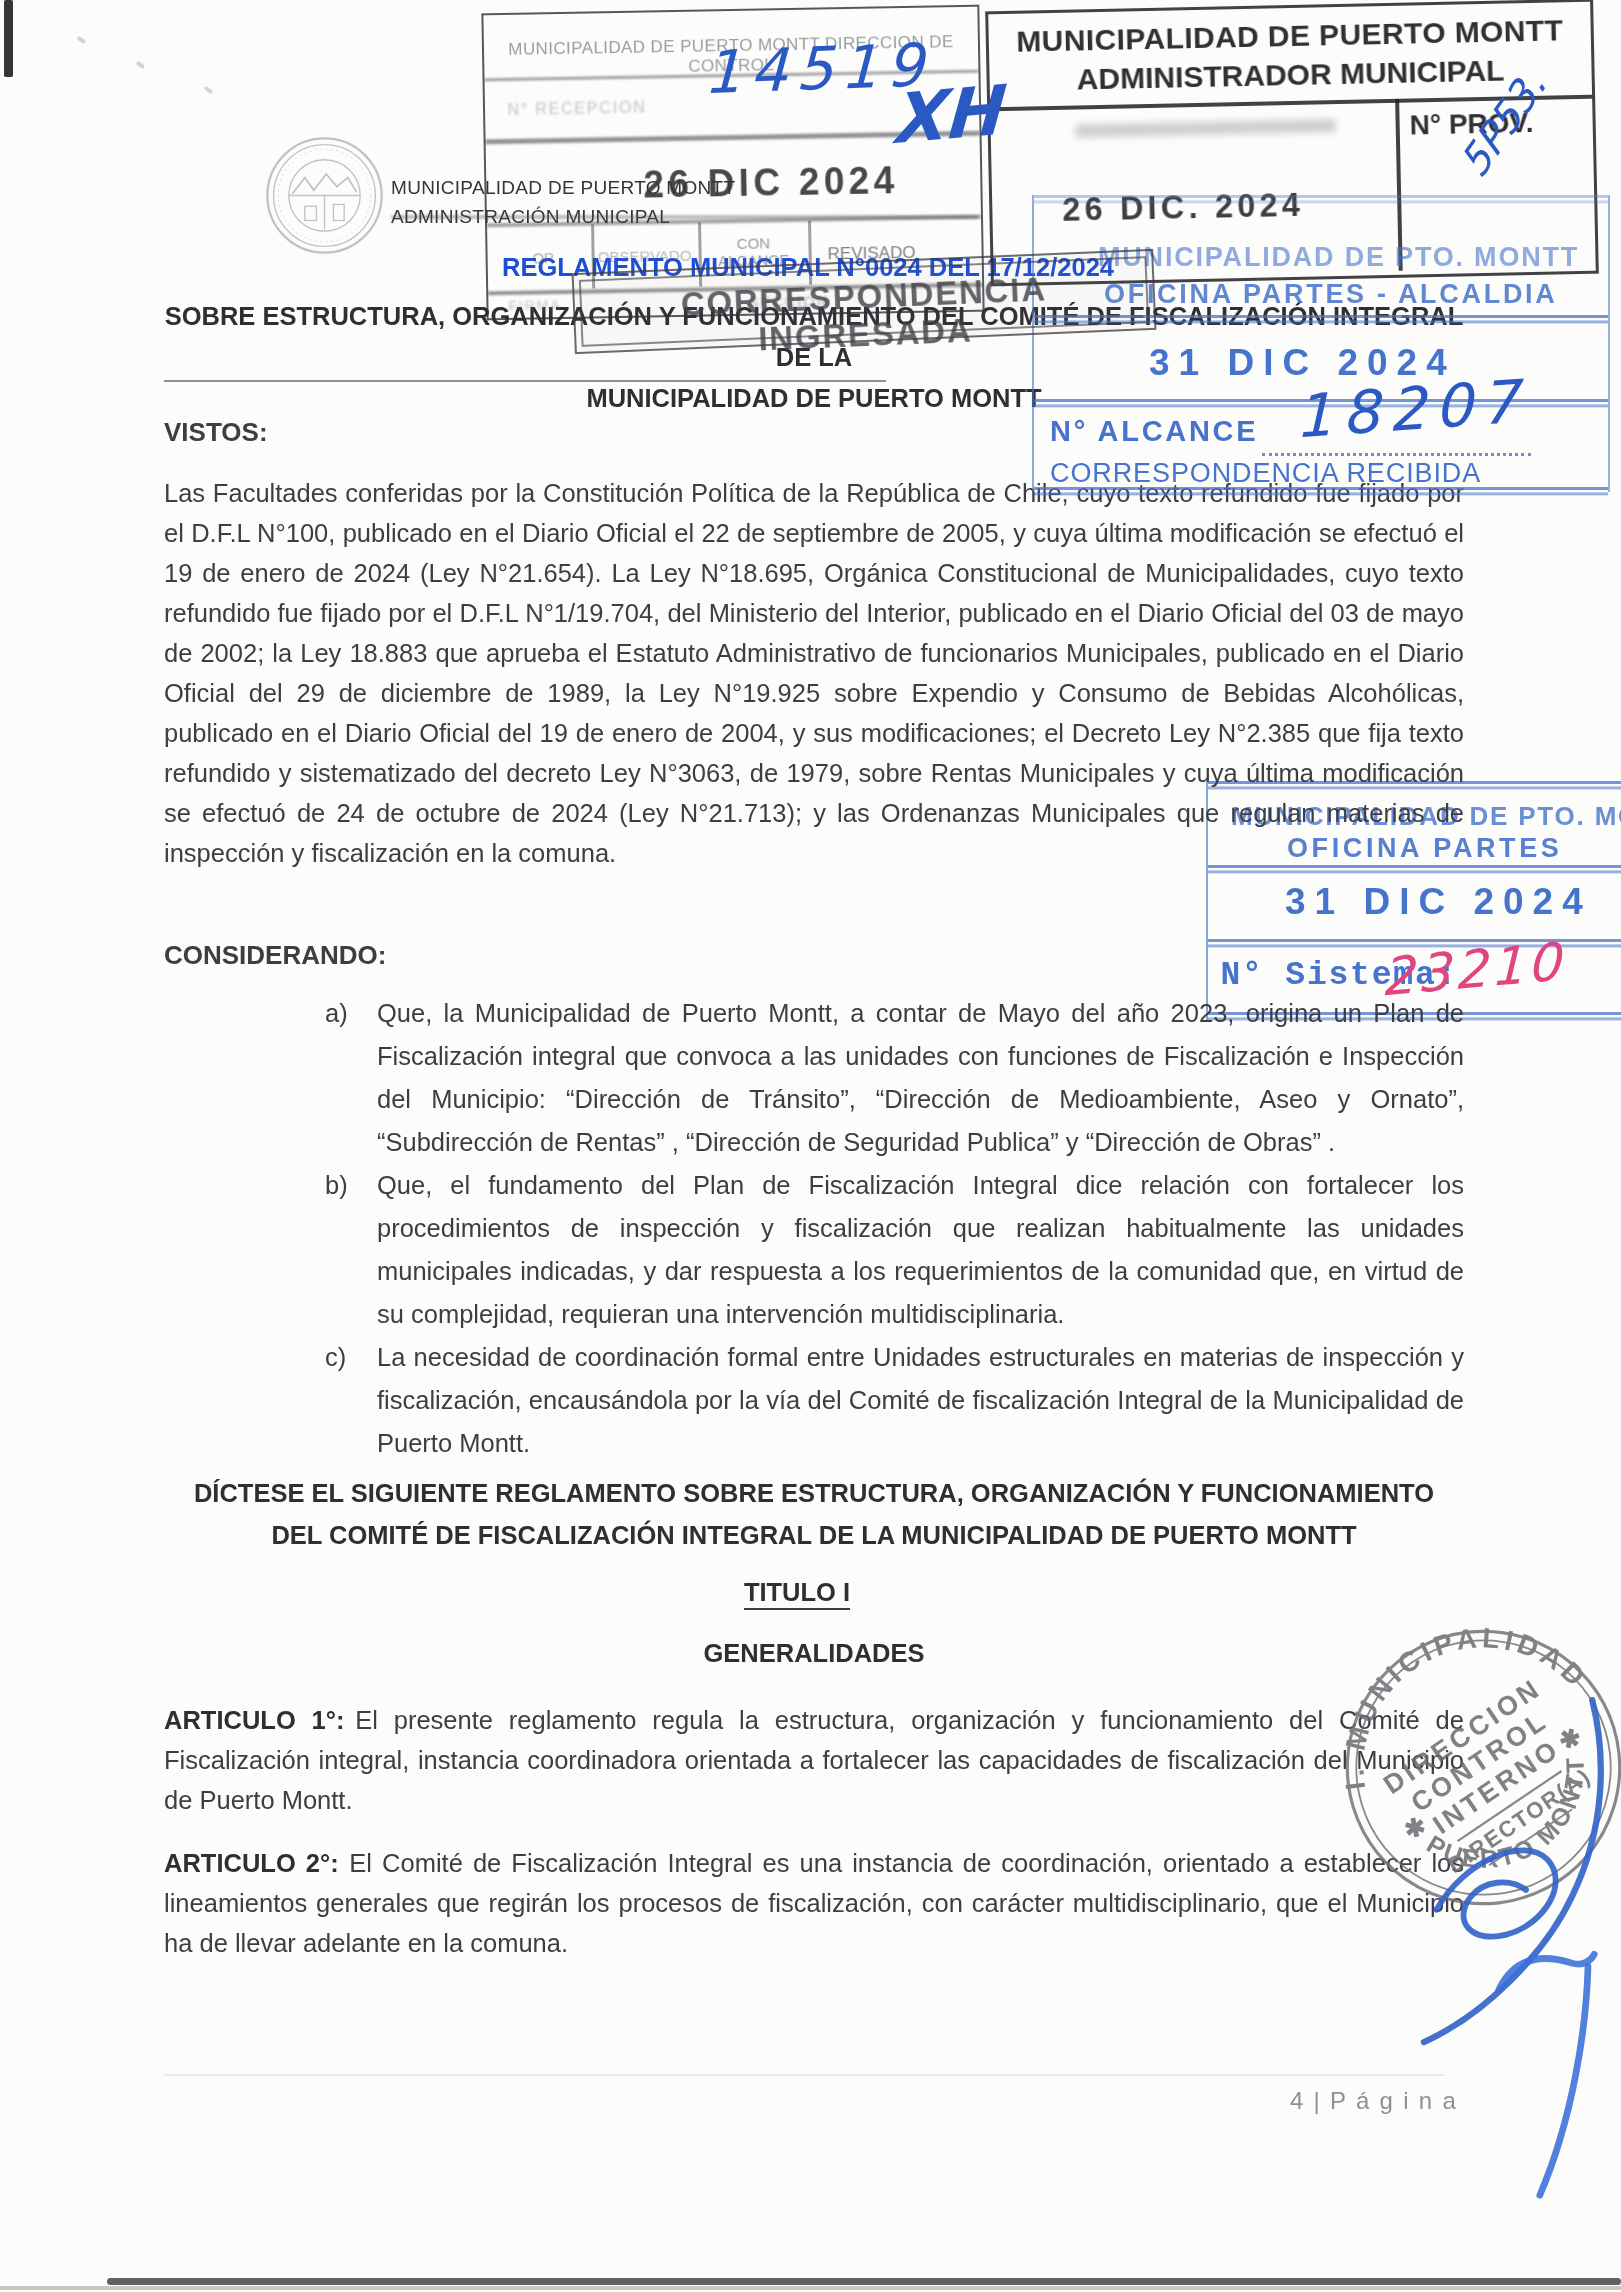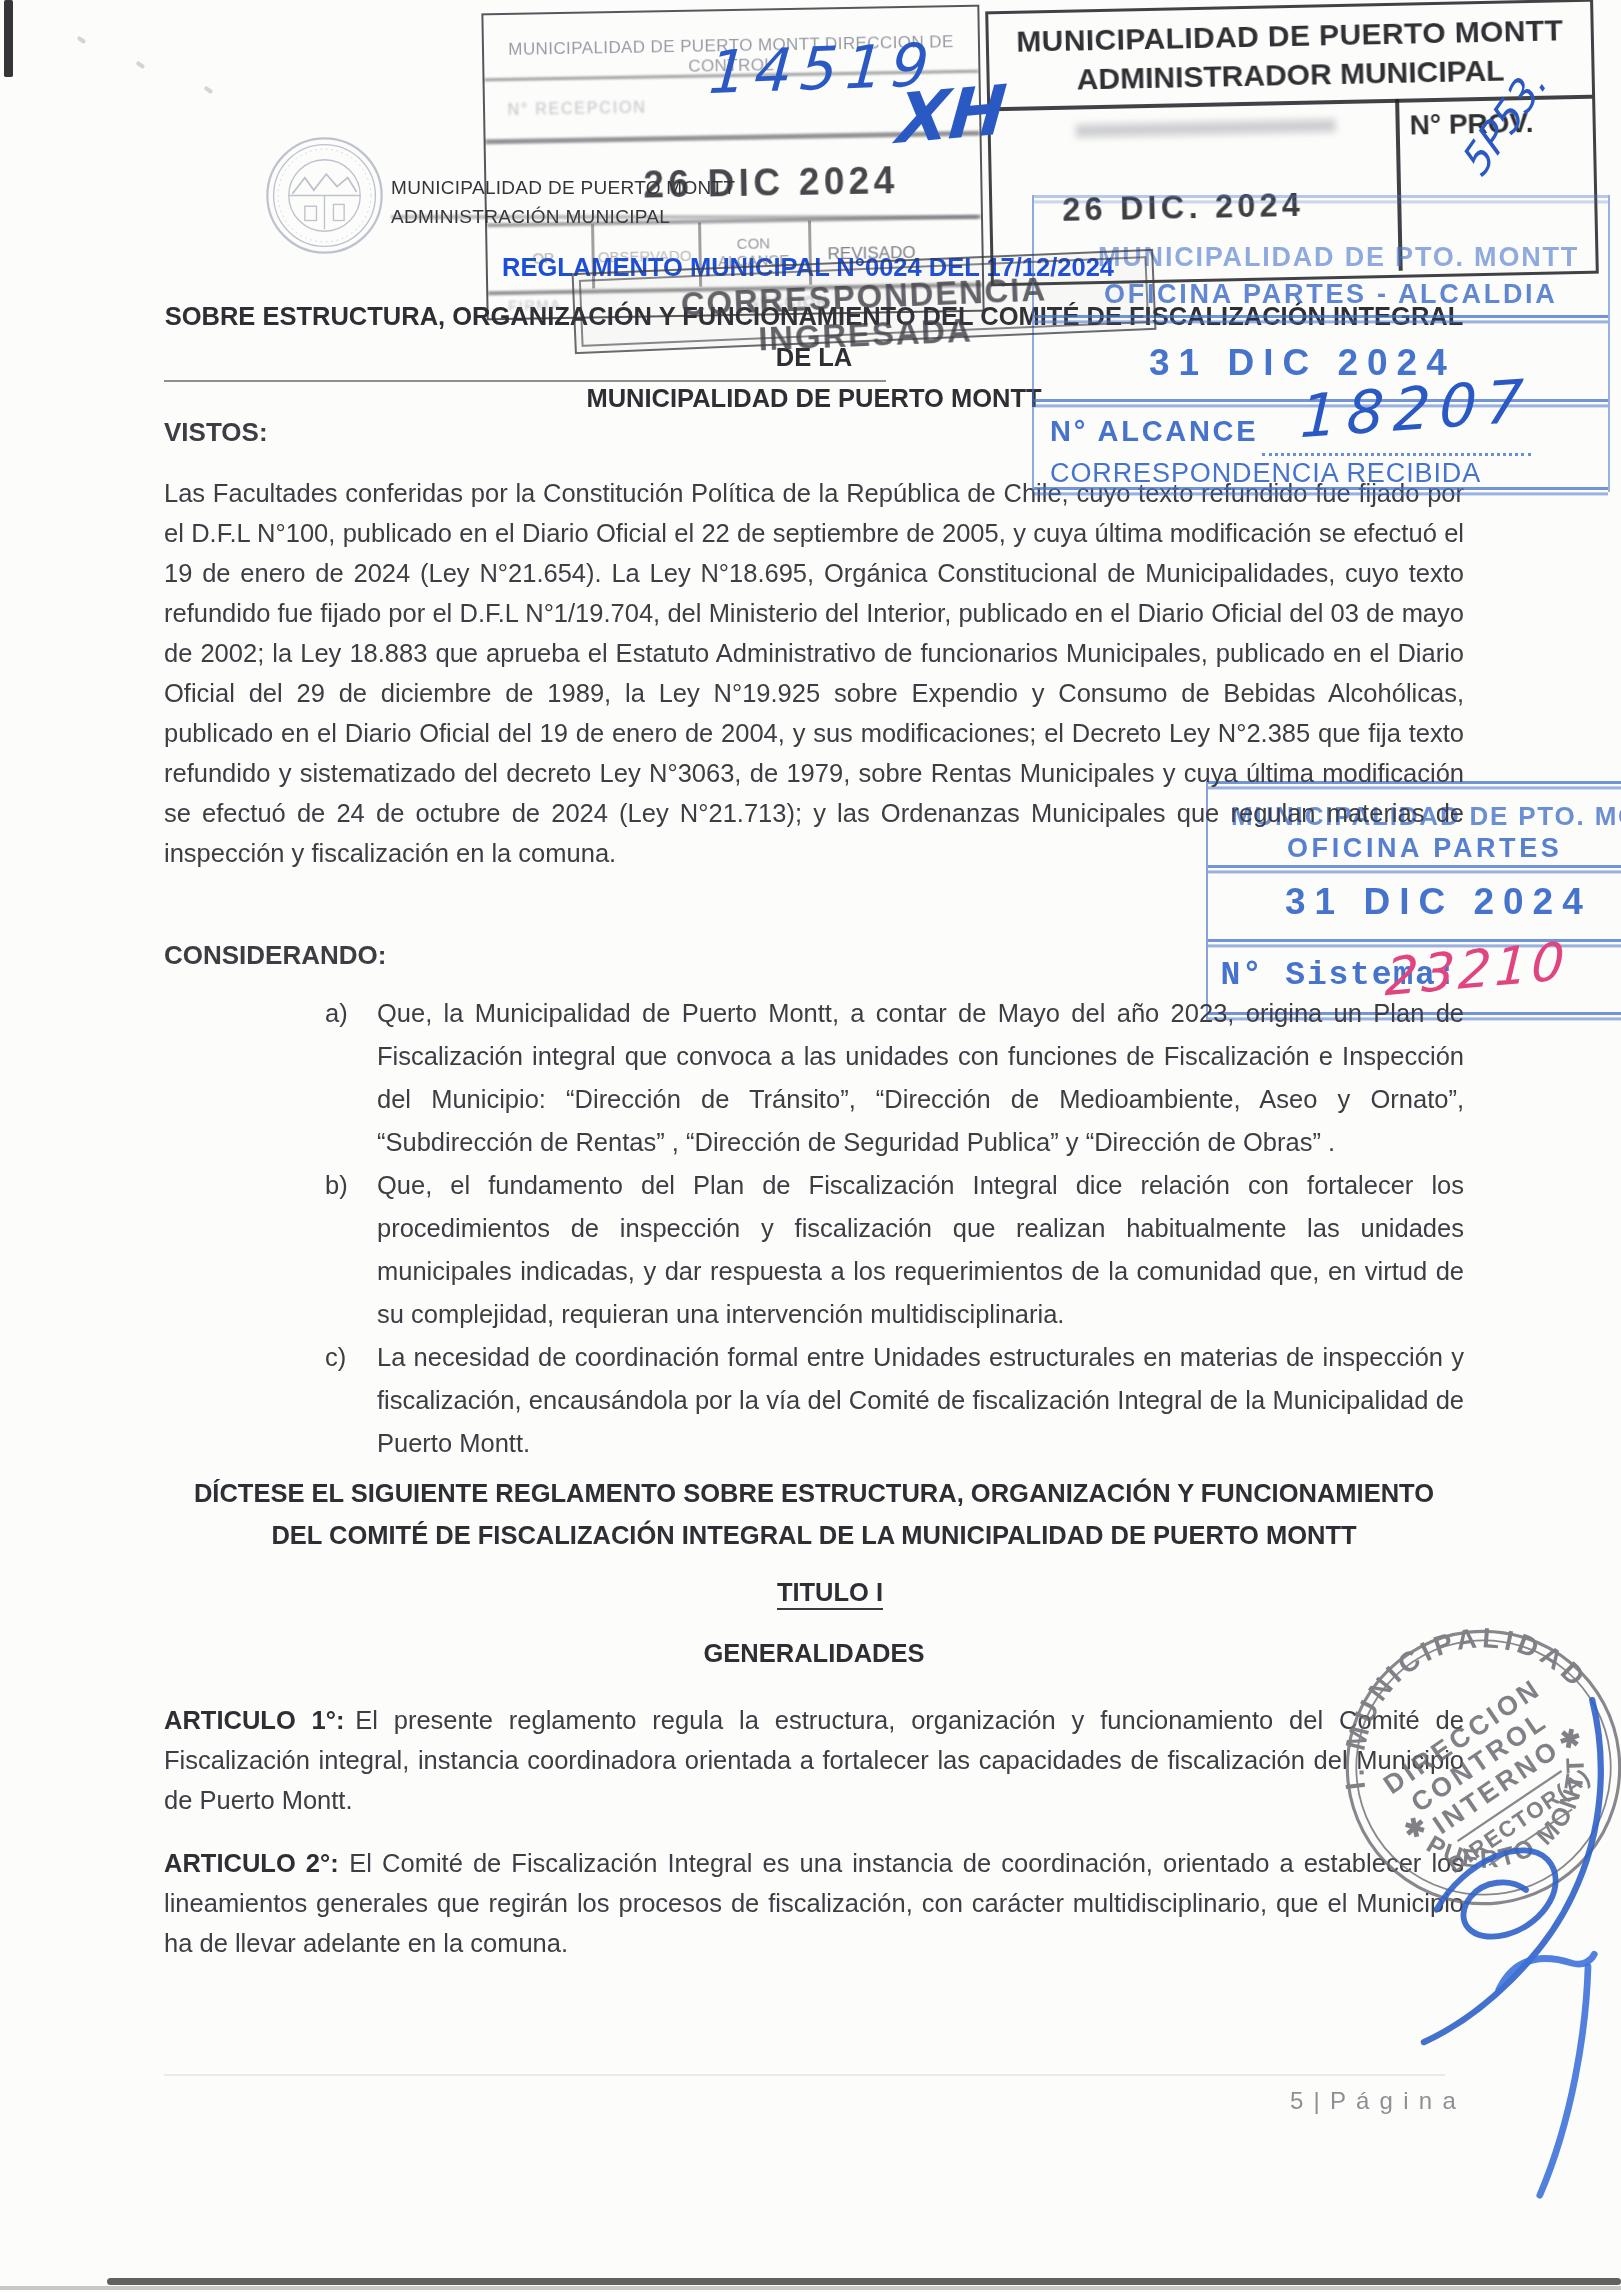--- a/index.html
+++ b/index.html
@@ -209,21 +209,21 @@
       <span style="position:absolute;left:0;">c)</span>
       <span>La necesidad de coordinación formal entre Unidades estructurales en materias de inspección y fiscalización, encausándola por la vía del Comité de fiscalización Integral de la Municipalidad de Puerto Montt.</span>
     </div>
   </div>
 
   <div class="abs b center" style="left:164px;top:1472px;width:1300px;font-size:25.5px;line-height:42px;color:#2e2e34;">
     <div>DÍCTESE EL SIGUIENTE REGLAMENTO SOBRE ESTRUCTURA, ORGANIZACIÓN Y FUNCIONAMIENTO</div>
     <div>DEL COMITÉ DE FISCALIZACIÓN INTEGRAL DE LA MUNICIPALIDAD DE PUERTO MONTT</div>
   </div>
 
-  <div class="abs center" style="left:180px;top:1578px;width:1300px;">
+  <div class="abs center" style="left:147px;top:1578px;width:1300px;">
     <span class="b" style="font-size:25.5px;border-bottom:2.7px solid #3a3a40;padding-bottom:1.8px;color:#2e2e34;">TITULO I</span>
   </div>
   <div class="abs b center" style="left:164px;top:1639px;width:1300px;font-size:25.5px;color:#2e2e34;">GENERALIDADES</div>
 
   <div class="abs doc" style="left:164px;top:1700px;width:1300px;">
     <span class="b" style="margin-right:10.7px;color:#2e2e34;">ARTICULO 1°:</span><span>El presente reglamento regula la estructura, organización y funcionamiento del Comité de Fiscalización integral, instancia coordinadora orientada a fortalecer las capacidades de fiscalización del Municipio de Puerto Montt.</span>
   </div>
 
   <div class="abs doc" style="left:164px;top:1843px;width:1300px;">
     <span class="b" style="margin-right:10.7px;color:#2e2e34;">ARTICULO 2°:</span><span>El Comité de Fiscalización Integral es una instancia de coordinación, orientado a establecer los lineamientos generales que regirán los procesos de fiscalización, con carácter multidisciplinario, que el Municipio ha de llevar adelante en la comuna.</span>
@@ -259,16 +259,16 @@
     <path d="M 64 252 C 96 196, 162 170, 188 196 C 212 222, 186 268, 142 280 C 102 290, 82 264, 102 238 C 116 220, 146 216, 164 230" fill="none" stroke="#2f62c8" stroke-width="6.5" stroke-linecap="round" opacity=".9"></path>
   </svg>
 
   <svg class="abs" style="left:1488px;top:1934px;width:125px;height:269px;z-index:6;" viewBox="0 0 140 300">
     <title>7</title>
     <path d="M 12 62 C 28 28, 56 20, 94 32 C 108 36, 116 28, 119 22" fill="none" stroke="#3a6fd8" stroke-width="7.5" stroke-linecap="round" opacity=".88"></path>
     <path d="M 112 36 C 110 108, 94 208, 58 292" fill="none" stroke="#3a6fd8" stroke-width="7.5" stroke-linecap="round" opacity=".88"></path>
   </svg>
 
   <div class="abs footline"></div>
-  <div class="abs pgfoot" style="left:1290px;top:2087px;">5 | P á g i n a</div>
+  <div class="abs pgfoot" style="left:1290px;top:2087px;">4 | P á g i n a</div>
 
 </div>
 
 
 </body></html>

